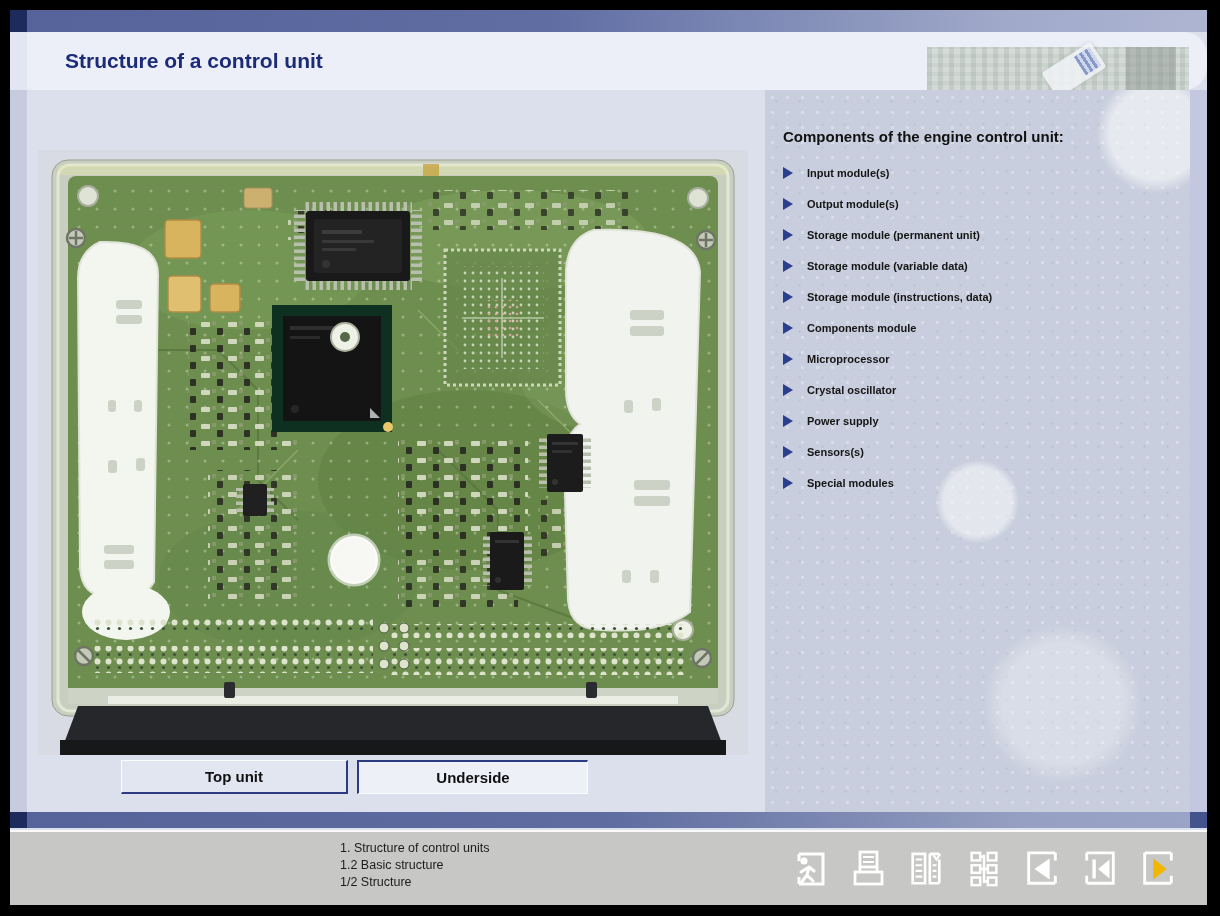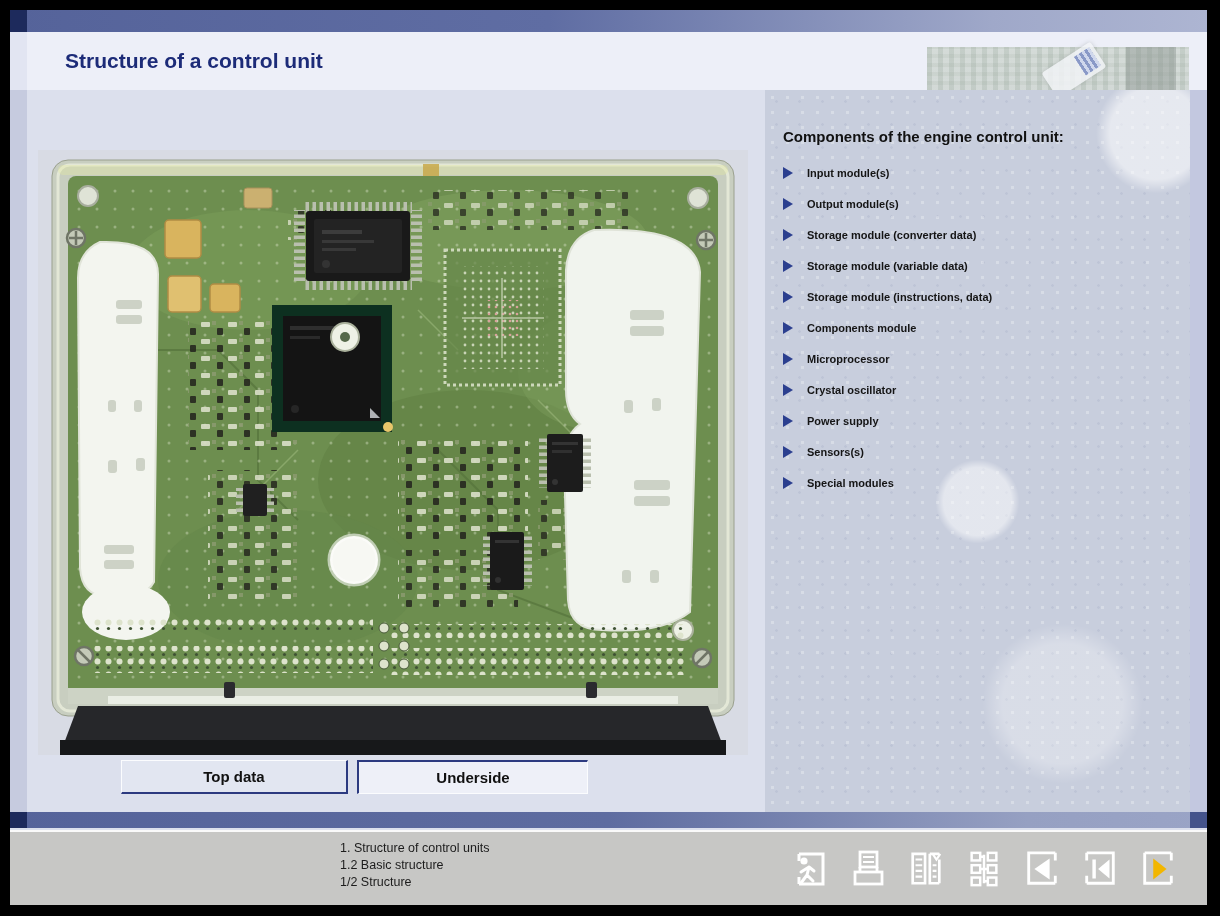--- a/index.html
+++ b/index.html
@@ -8,21 +8,21 @@
     font-family:"Liberation Sans", sans-serif;overflow:hidden;
   }
   .frame{position:absolute;left:10px;top:10px;width:1197px;height:895px;background:#dce0ed;}
 
   
   .top-band{position:absolute;left:0;top:0;width:100%;height:22px;
     background:linear-gradient(90deg,#55639a 0%,#5f6da3 45%,#9fa8c9 82%,#adb5d2 100%);}
   .top-band .corner{position:absolute;left:0;top:0;width:17px;height:22px;background:#1d2a5c;}
 
   
-  .title-bar{position:absolute;left:0;top:22px;width:100%;height:58px;background:#edeff8;}
+  .title-bar{position:absolute;left:0;top:22px;width:100%;height:58px;background:#edeff8;border-radius:23px;}
   .title-bar .strip{position:absolute;left:0;top:0;width:17px;height:58px;background:#e2e5f2;}
   .page-title{position:absolute;left:55px;top:0;height:58px;display:flex;align-items:center;
     color:#1c2b78;font-size:21px;font-weight:bold;}
 
   
   .header-image{position:absolute;right:18px;top:15px;width:262px;height:56px;opacity:.55;
     background:
       linear-gradient(90deg, rgba(0,0,0,0) 0 76%, rgba(55,70,55,.45) 76% 95%, rgba(0,0,0,0) 95%),
       repeating-linear-gradient(90deg, rgba(95,120,90,.35) 0 5px, rgba(165,180,155,.18) 5px 11px),
       repeating-linear-gradient(0deg, rgba(120,140,110,.25) 0 4px, rgba(190,200,180,.15) 4px 9px),
@@ -285,21 +285,21 @@
       <li>
           <span class="tri"></span>
           <span class="item-label">Input module(s)</span>
         </li>
       <li>
           <span class="tri"></span>
           <span class="item-label">Output module(s)</span>
         </li>
       <li>
           <span class="tri"></span>
-          <span class="item-label">Storage module (converter data)</span>
+          <span class="item-label">Storage module (permanent unit)</span>
         </li>
       <li>
           <span class="tri"></span>
           <span class="item-label">Storage module (variable data)</span>
         </li>
       <li>
           <span class="tri"></span>
           <span class="item-label">Storage module (instructions, data)</span>
         </li>
       <li>
@@ -322,21 +322,21 @@
           <span class="tri"></span>
           <span class="item-label">Sensors(s)</span>
         </li>
       <li>
           <span class="tri"></span>
           <span class="item-label">Special modules</span>
         </li>
     </ul>
   </div>
 
-  <div class="view-btn btn-topside">Top data</div>
+  <div class="view-btn btn-topside">Top unit</div>
   <div class="view-btn btn-underside">Underside</div>
 
   <div class="bottom-band">
     <div class="corner-l"></div>
     <div class="corner-r"></div>
   </div>
 
   <div class="status-bar">
     <div class="breadcrumb">
       <div>1. Structure of control units</div>

